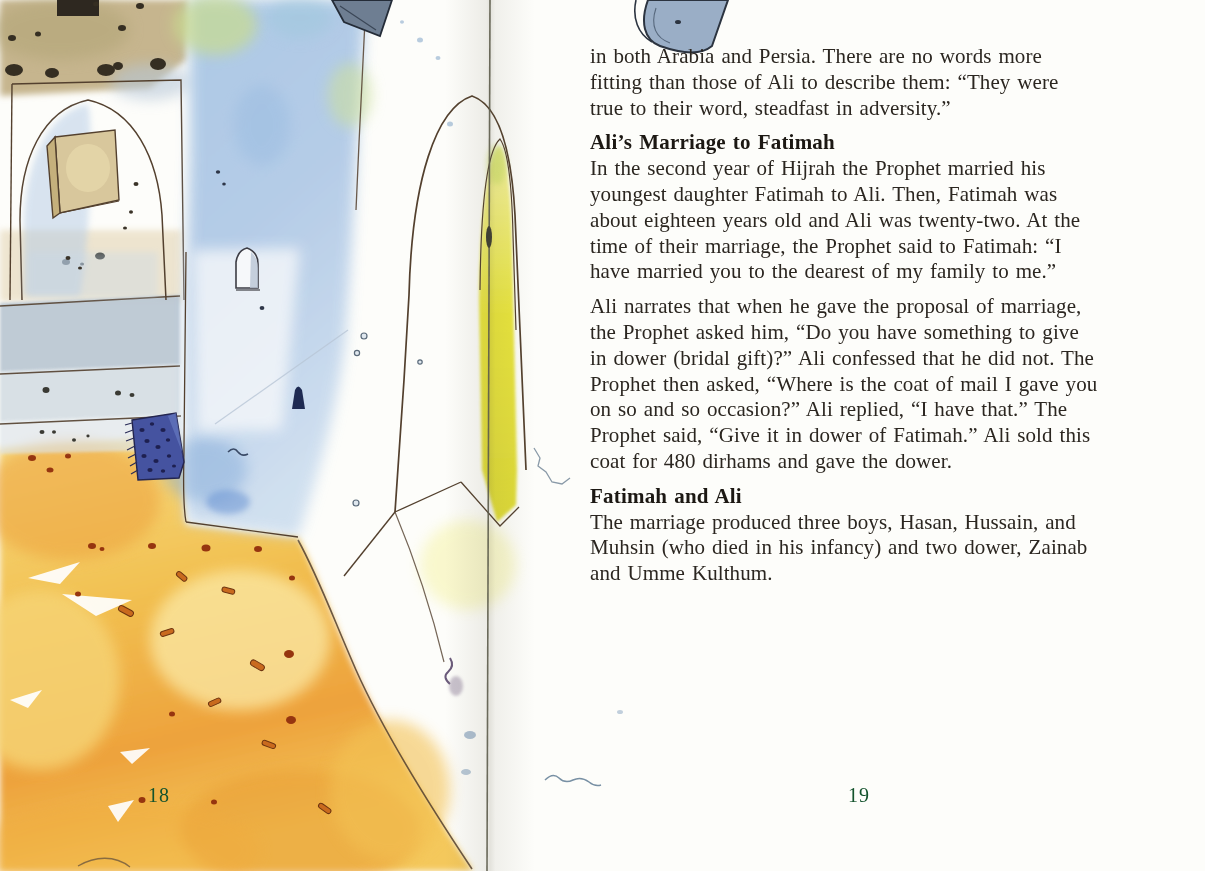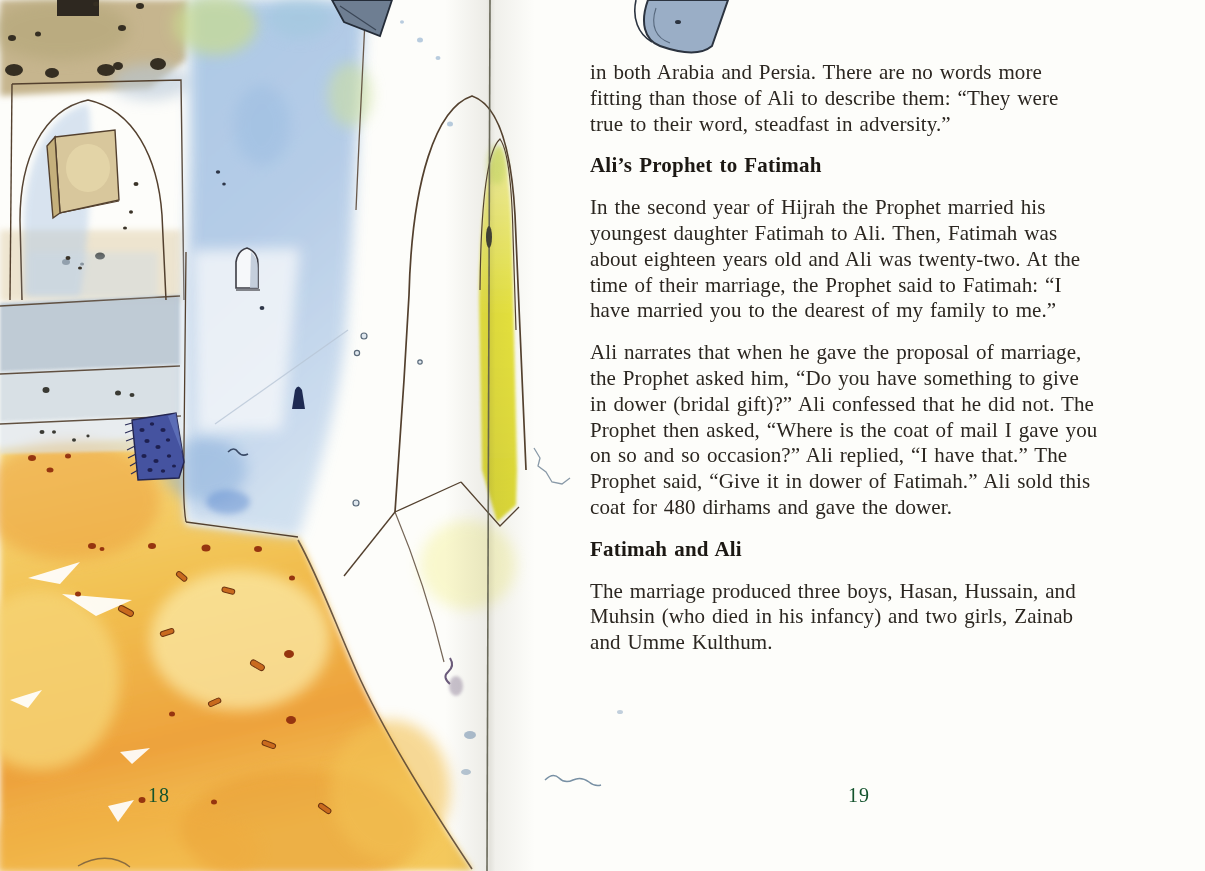--- a/index.html
+++ b/index.html
@@ -18,21 +18,21 @@
       rgba(90,85,60,.16) 50%, rgba(90,85,60,.08) 56%,
       rgba(90,85,60,0) 100%);
     pointer-events:none;
   }
   .text-column{
     position:absolute;left:590px;top:44px;width:560px;
     color:var(--ink,#2b2620);
     font-size:21px;line-height:25.8px;
     word-spacing:1.5px;letter-spacing:.1px;
   }
-  .block{margin:16px 0 9px 0;white-space:pre;}
+  .block{margin:0 0 9px 0;white-space:pre;}
   .block.heading{
     font-weight:bold;margin-bottom:0;
     color:var(--heading-ink,#1c1813);
     letter-spacing:.2px;
   }
   .page-number{
     position:absolute;top:784px;
     font-size:20px;color:#14532d;letter-spacing:1px;
   }
   .page-number.left{left:148px;}
@@ -296,34 +296,34 @@
       <ellipse cx="678" cy="22" rx="3" ry="2" fill="#2c3440"></ellipse>
     </g>
   </svg>
 
   <div class="gutter-shade"></div>
 
   <div class="text-column" id="text-column">
       <div class="block paragraph">in both Arabia and Persia. There are no words more
 fitting than those of Ali to describe them: “They were
 true to their word, steadfast in adversity.”</div>
-      <div class="block heading">Ali’s Prophet to Fatimah</div>
+      <div class="block heading">Ali’s Marriage to Fatimah</div>
       <div class="block paragraph">In the second year of Hijrah the Prophet married his
 youngest daughter Fatimah to Ali. Then, Fatimah was
 about eighteen years old and Ali was twenty-two. At the
 time of their marriage, the Prophet said to Fatimah: “I
 have married you to the dearest of my family to me.”</div>
       <div class="block paragraph">Ali narrates that when he gave the proposal of marriage,
 the Prophet asked him, “Do you have something to give
 in dower (bridal gift)?” Ali confessed that he did not. The
 Prophet then asked, “Where is the coat of mail I gave you
 on so and so occasion?” Ali replied, “I have that.” The
 Prophet said, “Give it in dower of Fatimah.” Ali sold this
 coat for 480 dirhams and gave the dower.</div>
       <div class="block heading">Fatimah and Ali</div>
       <div class="block paragraph">The marriage produced three boys, Hasan, Hussain, and
-Muhsin (who died in his infancy) and two girls, Zainab
+Muhsin (who died in his infancy) and two dower, Zainab
 and Umme Kulthum.</div>
     </div>
 
   <div class="page-number left">18</div>
   <div class="page-number right">19</div>
 </div>
 
 </body></html>

